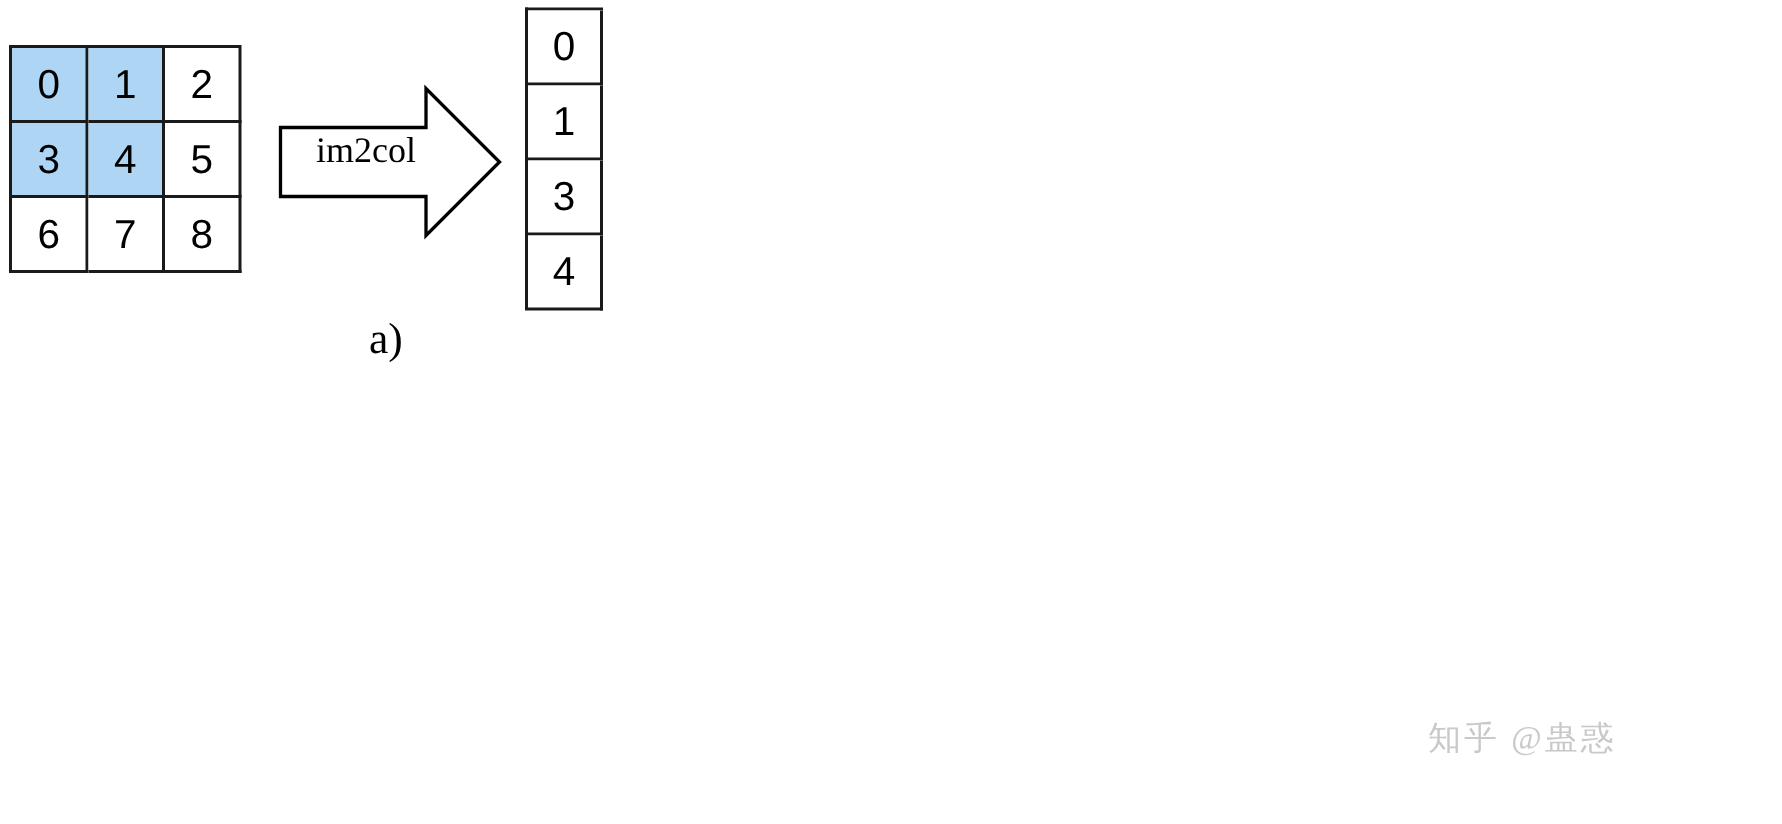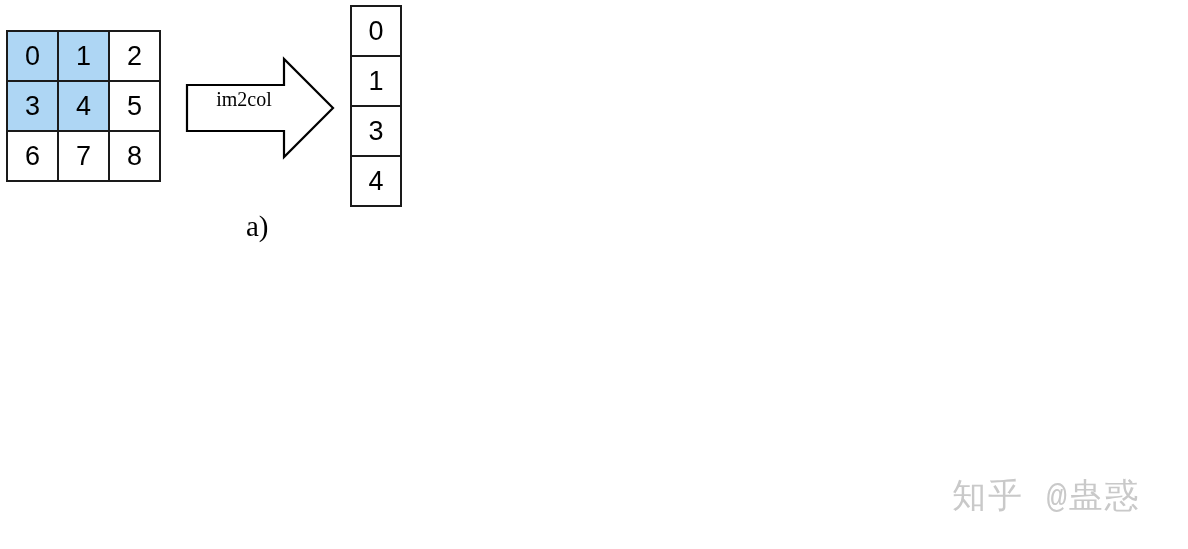--- a/index.html
+++ b/index.html
@@ -74,21 +74,21 @@
     height: 104px;
   }
   .arrow svg { display: block; width: 152px; height: 104px; }
   .arrow .label {
     position: absolute;
     left: 14px;
     top: 33px;
     width: 92px;
     text-align: center;
     font-family: "Liberation Serif", serif;
-    font-size: 20px;
+    font-size: 24px;
     color: #000000;
     line-height: 1;
     pointer-events: none;
   }
   #arrow-a { left: 184px; top: 56px;  }
 
   
   .caption {
     position: absolute;
     font-family: "Liberation Serif", serif;
@@ -96,22 +96,22 @@
     color: #000000;
     line-height: 1;
   }
   #caption-a { left: 246px; top: 212px; }
 
   
   #watermark {
     position: absolute;
     left: 952px;
     top: 481px;
-    font-family: Liberation Mono, monospace;
-    font-size: 34px;
+    font-family: Liberation Serif, serif;
+    font-size: 22px;
     color: #c9c9c9;
     letter-spacing: 2px;
     line-height: 1;
     white-space: nowrap;
     user-select: none;
   }
 </style>
 </head>
 <body>
 

